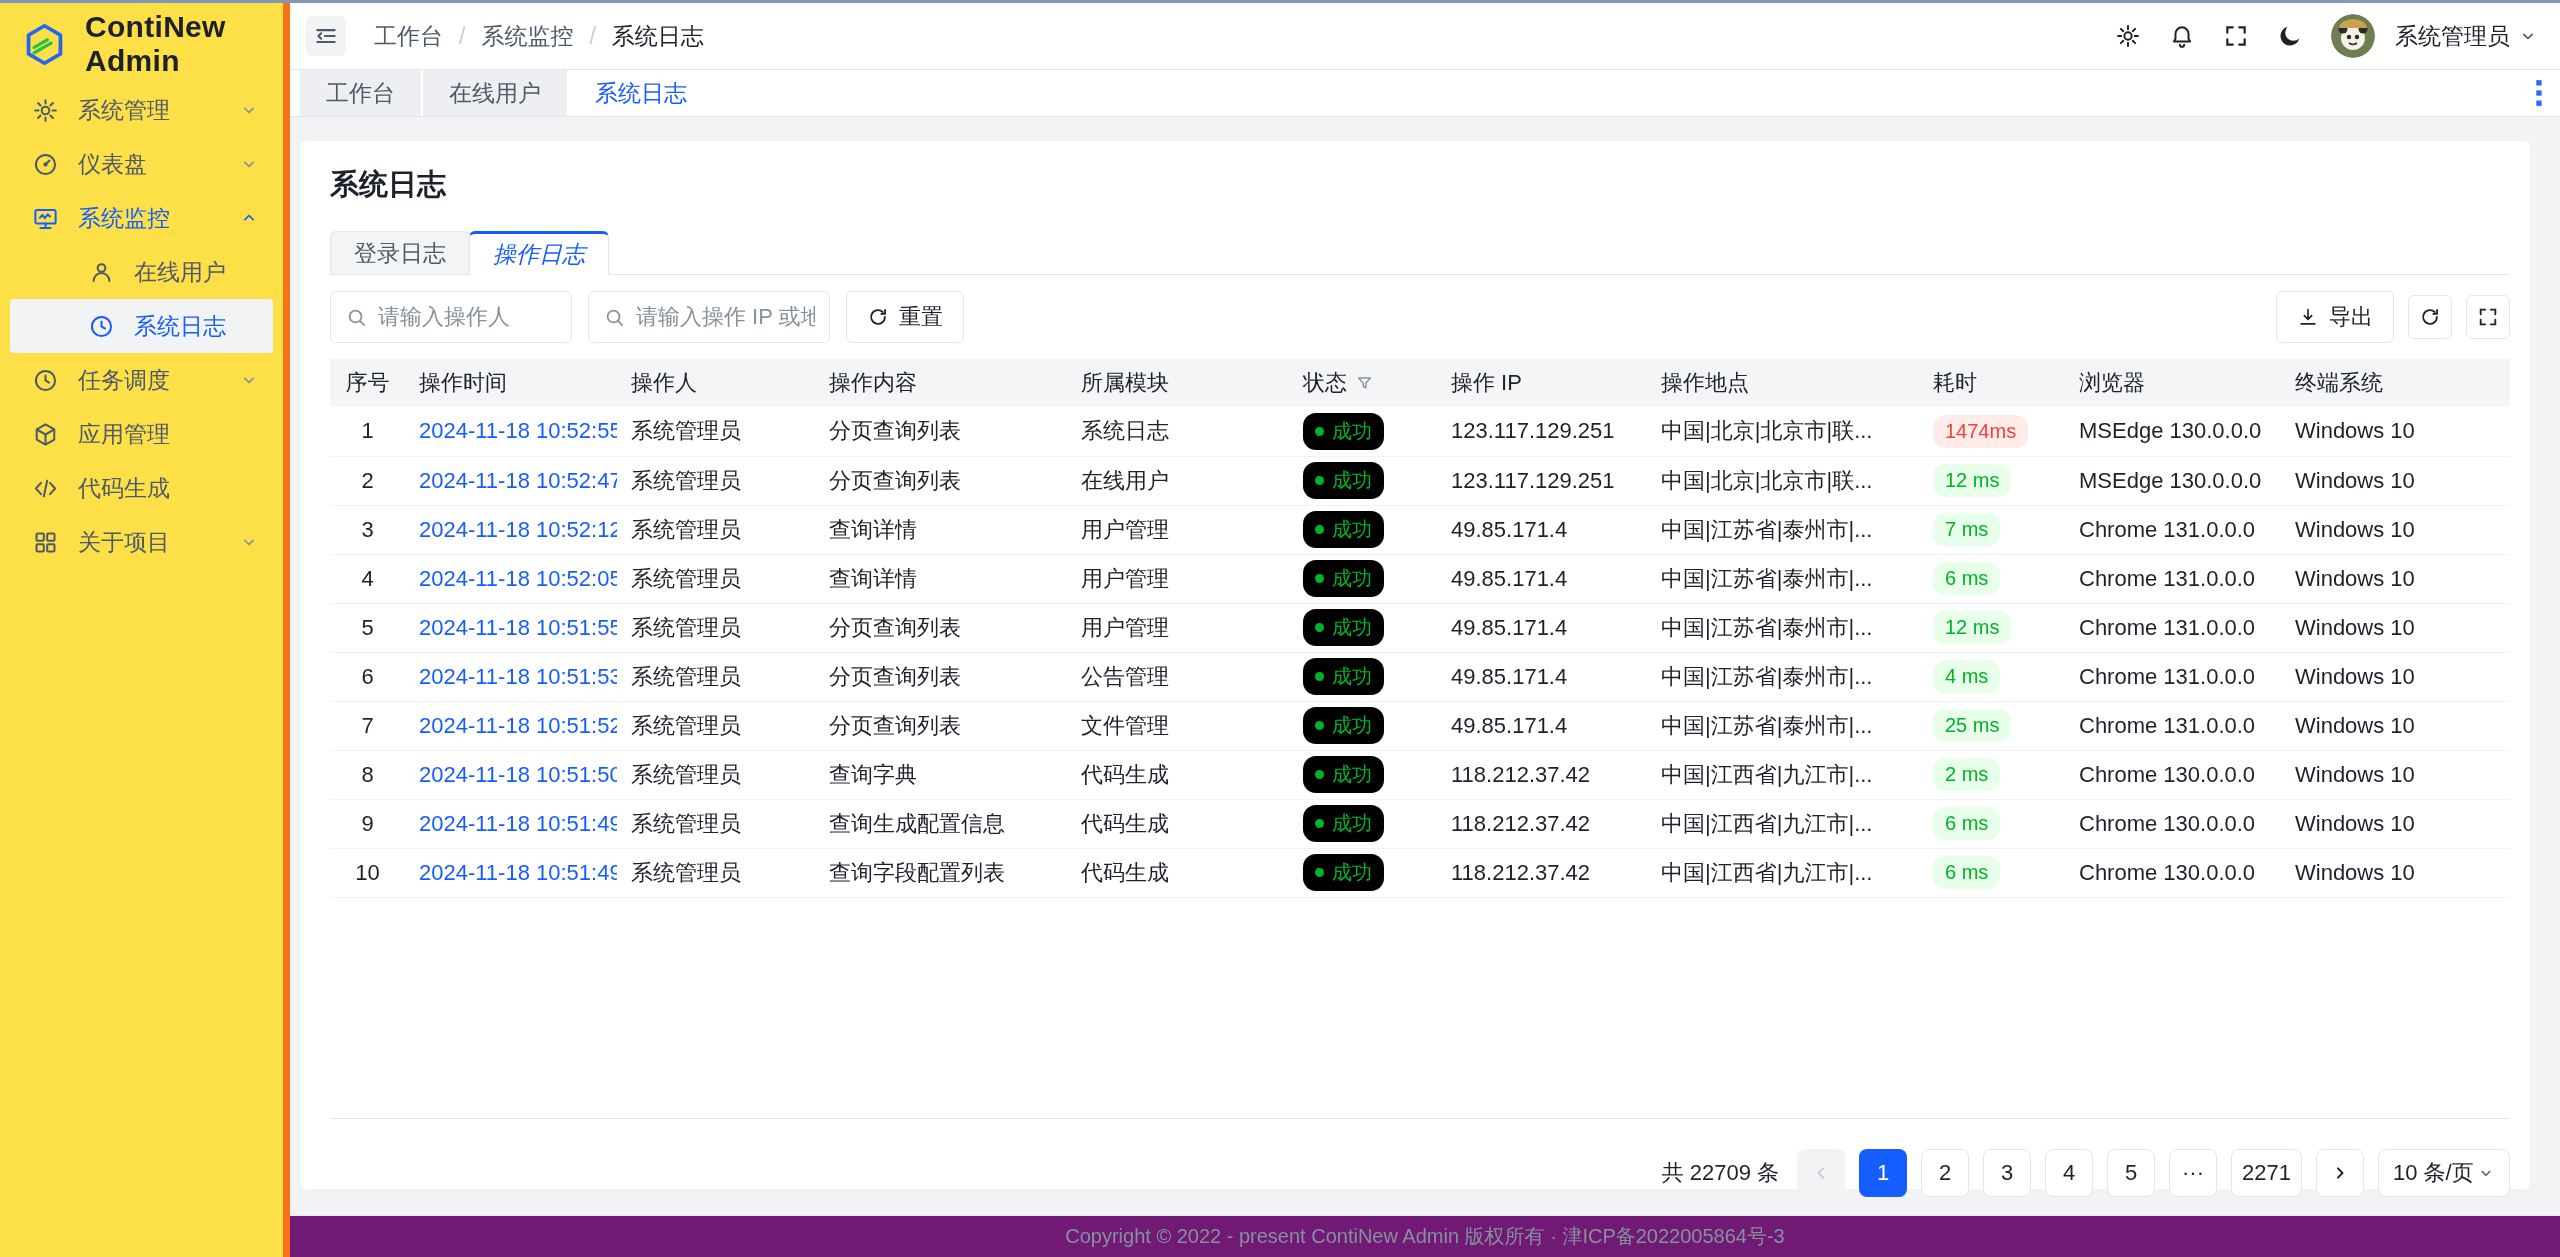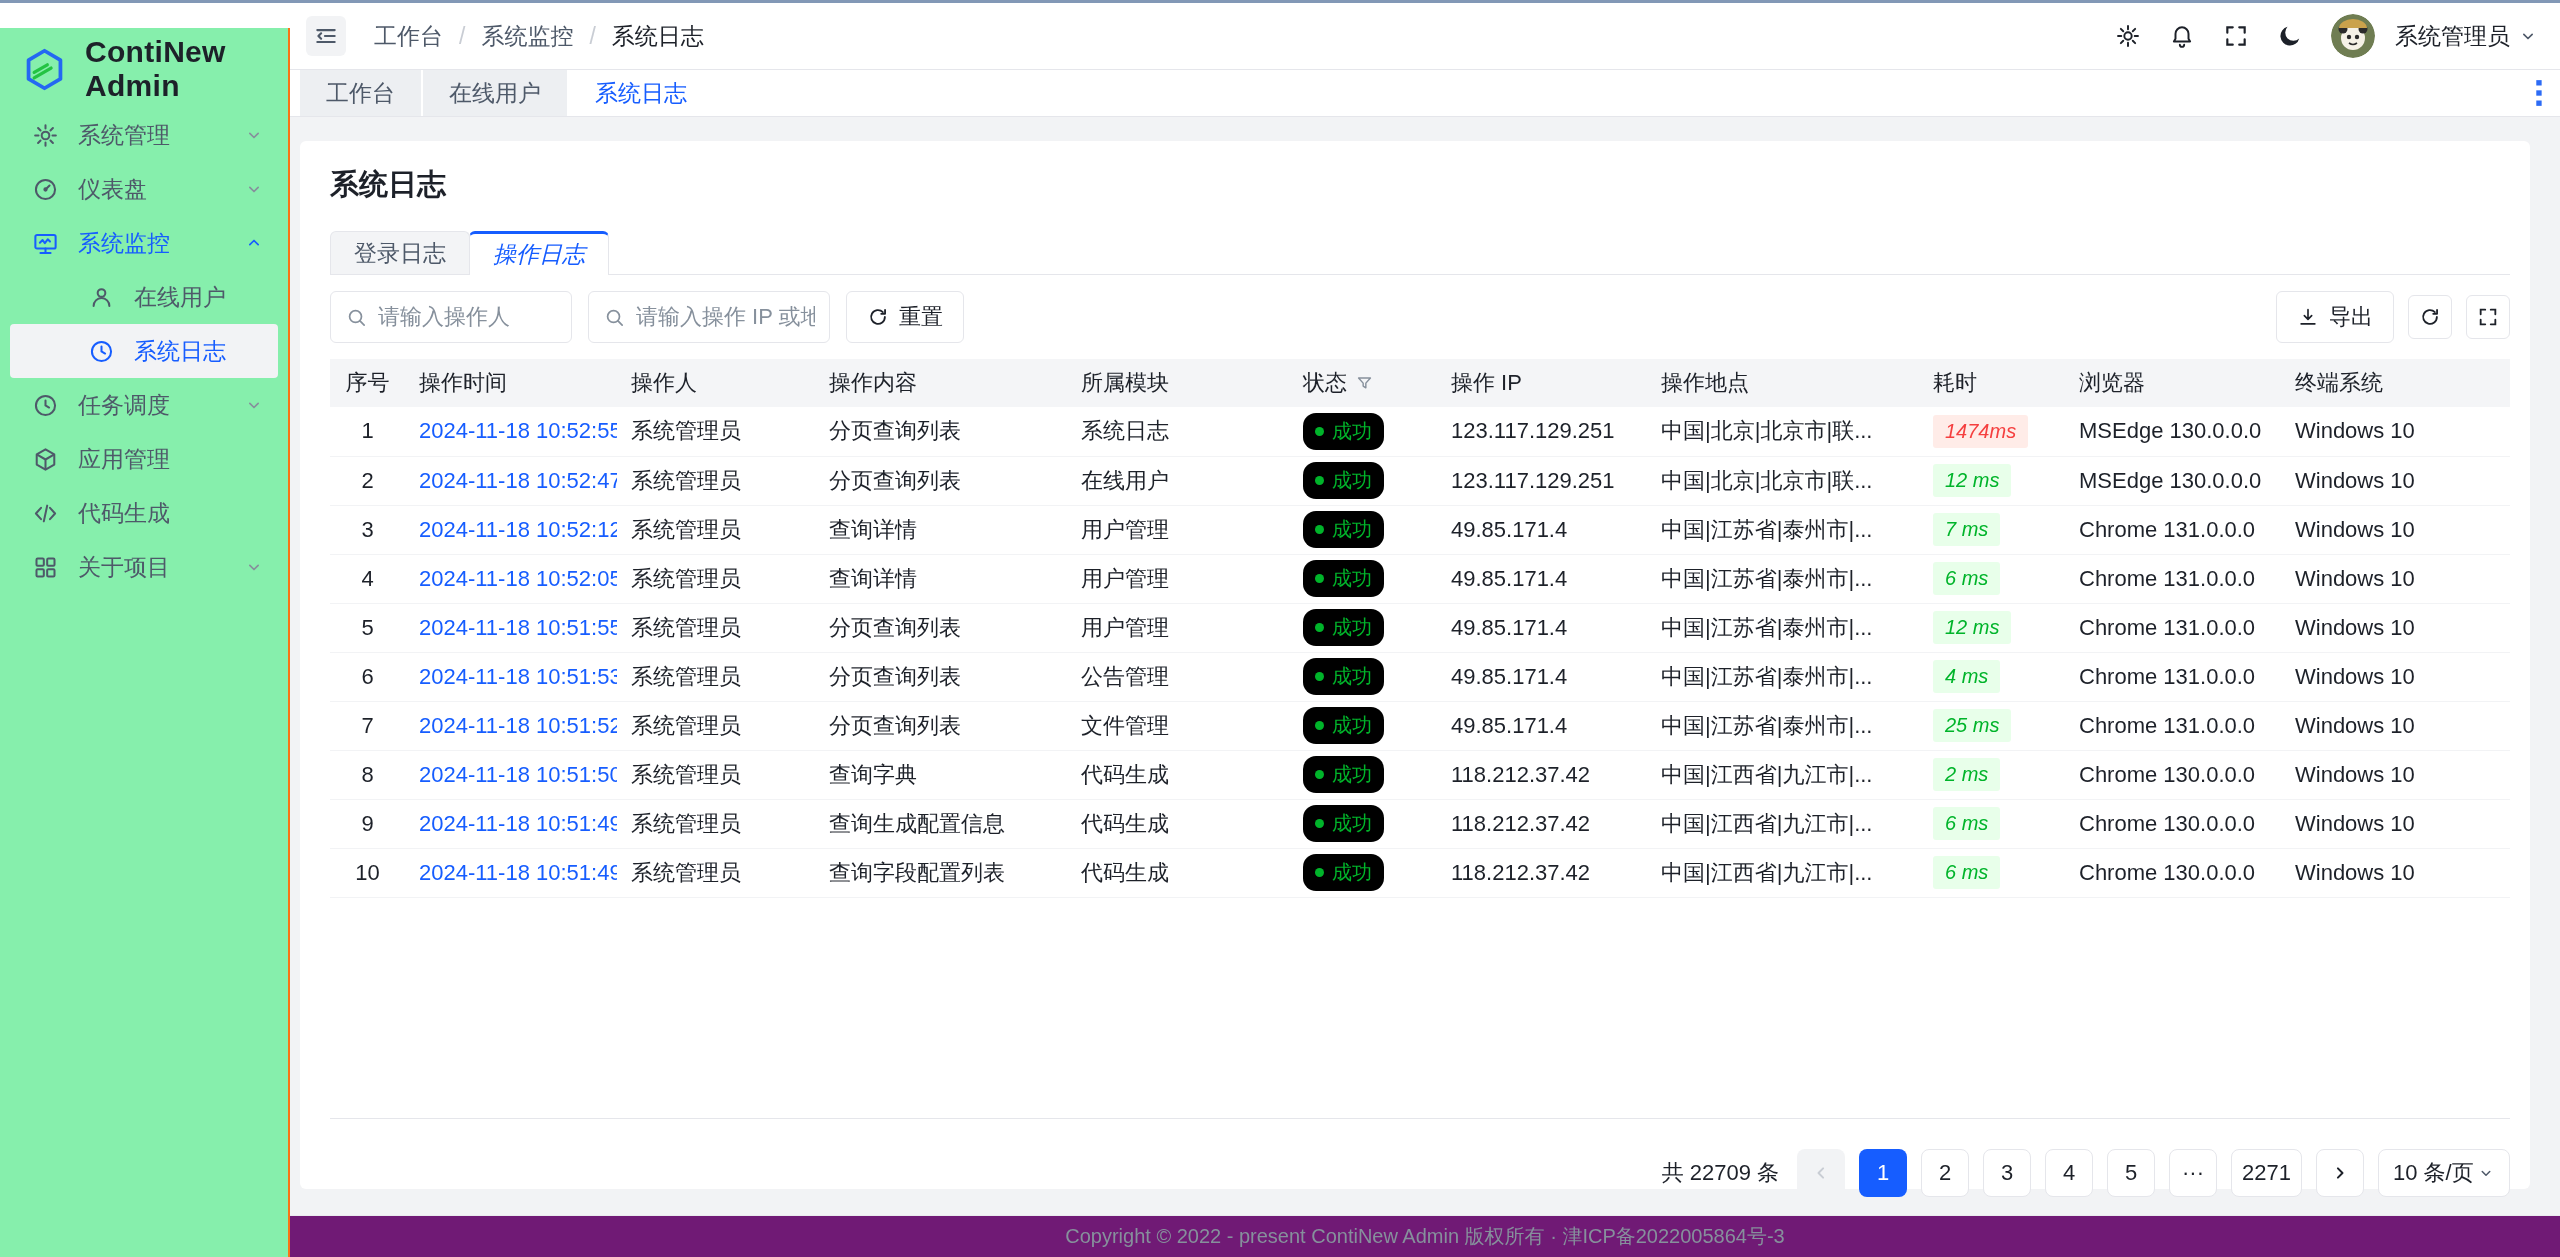--- a/index.html
+++ b/index.html
@@ -4,21 +4,21 @@
 <style>
   * { box-sizing: border-box; margin: 0; padding: 0; }
   html,body { width:2560px; height:1257px; overflow:hidden; }
   body { font-family:"Liberation Sans","DejaVu Sans",sans-serif; color:#1d2129; background:#fff; }
   svg { display:block; }
 
   .top-strip { height:3px; background:#8298b6; }
   .app { display:flex; height:1254px; }
 
   
-  .sidebar { width:290px; flex:none; background:#86efac; border-right:2px solid #f97316;margin-top:25px; }
+  .sidebar { width:290px; flex:none; background:#fde047; border-right:7px solid #f97316; }
   .logo { display:flex; align-items:center; gap:18px; padding:14px 0 0 22px; height:68px; }
   .logo-text { font-size:30px; font-weight:bold; color:#1d2129; letter-spacing:.3px; }
   .menu { padding-top:12px; }
   .mi { height:54px; display:flex; align-items:center; margin:0 10px; padding:0 14px 0 22px;
         border-radius:4px; color:#4e5969; font-size:23px; cursor:pointer; }
   .mi .mi-ic { width:30px; height:28px; display:flex; align-items:center; }
   .mi .mi-ic svg { width:27px; height:27px; }
   .mi .mi-label { margin-left:16px; flex:1; white-space:nowrap; }
   .mi .mi-arrow { color:#86909c; }
   .mi .mi-arrow svg { width:20px; height:20px; }
@@ -91,21 +91,21 @@
   thead th.c-no { text-align:center; }
   th .th-flex { display:flex; align-items:center; gap:8px; }
   th .funnel { color:#86909c; cursor:pointer; }
   th .funnel svg { width:19px; height:19px; }
   tbody td { height:49px; border-bottom:1px solid #f2f3f5; font-size:22px; color:#1d2129; padding:0 14px; white-space:nowrap; overflow:hidden; }
   tbody td.c-no { text-align:center; }
   a.tlink { color:#165dff; text-decoration:none; cursor:pointer; }
   .status-badge { display:inline-flex; align-items:center; gap:8px; background:#000000; color:#00b42a;
                   font-size:20px; padding:5px 12px; border-radius:13px; }
   .status-badge .dot { width:9px; height:9px; border-radius:50%; background:#00b42a; }
-  .dur { display:inline-block; font-size:20px; padding:5px 12px; border-radius:3px;font-style:italic; }
+  .dur { display:inline-block; font-size:20px; padding:5px 12px; border-radius:12px; }
   .lv-success { background:#e8ffea; color:#00b42a; }
   .lv-danger { background:#ffece8; color:#f53f3f; }
 
   .pagination { display:flex; align-items:center; justify-content:flex-end; gap:14px; margin-top:30px; }
   .pg-total { font-size:22px; color:#1d2129; margin-right:4px; }
   .pg-btn { min-width:48px; height:48px; border:1px solid #e5e6eb; border-radius:8px; background:#fff; color:#1d2129;
             display:flex; align-items:center; justify-content:center; font-size:22px; padding:0 10px; cursor:pointer; }
   .pg-btn svg { width:20px; height:20px; }
   .pg-btn.disabled { background:#f2f3f5; border:none; color:#c9cdd4; cursor:default; }
   .pg-btn.active { background:#165dff; border:none; color:#fff; }

